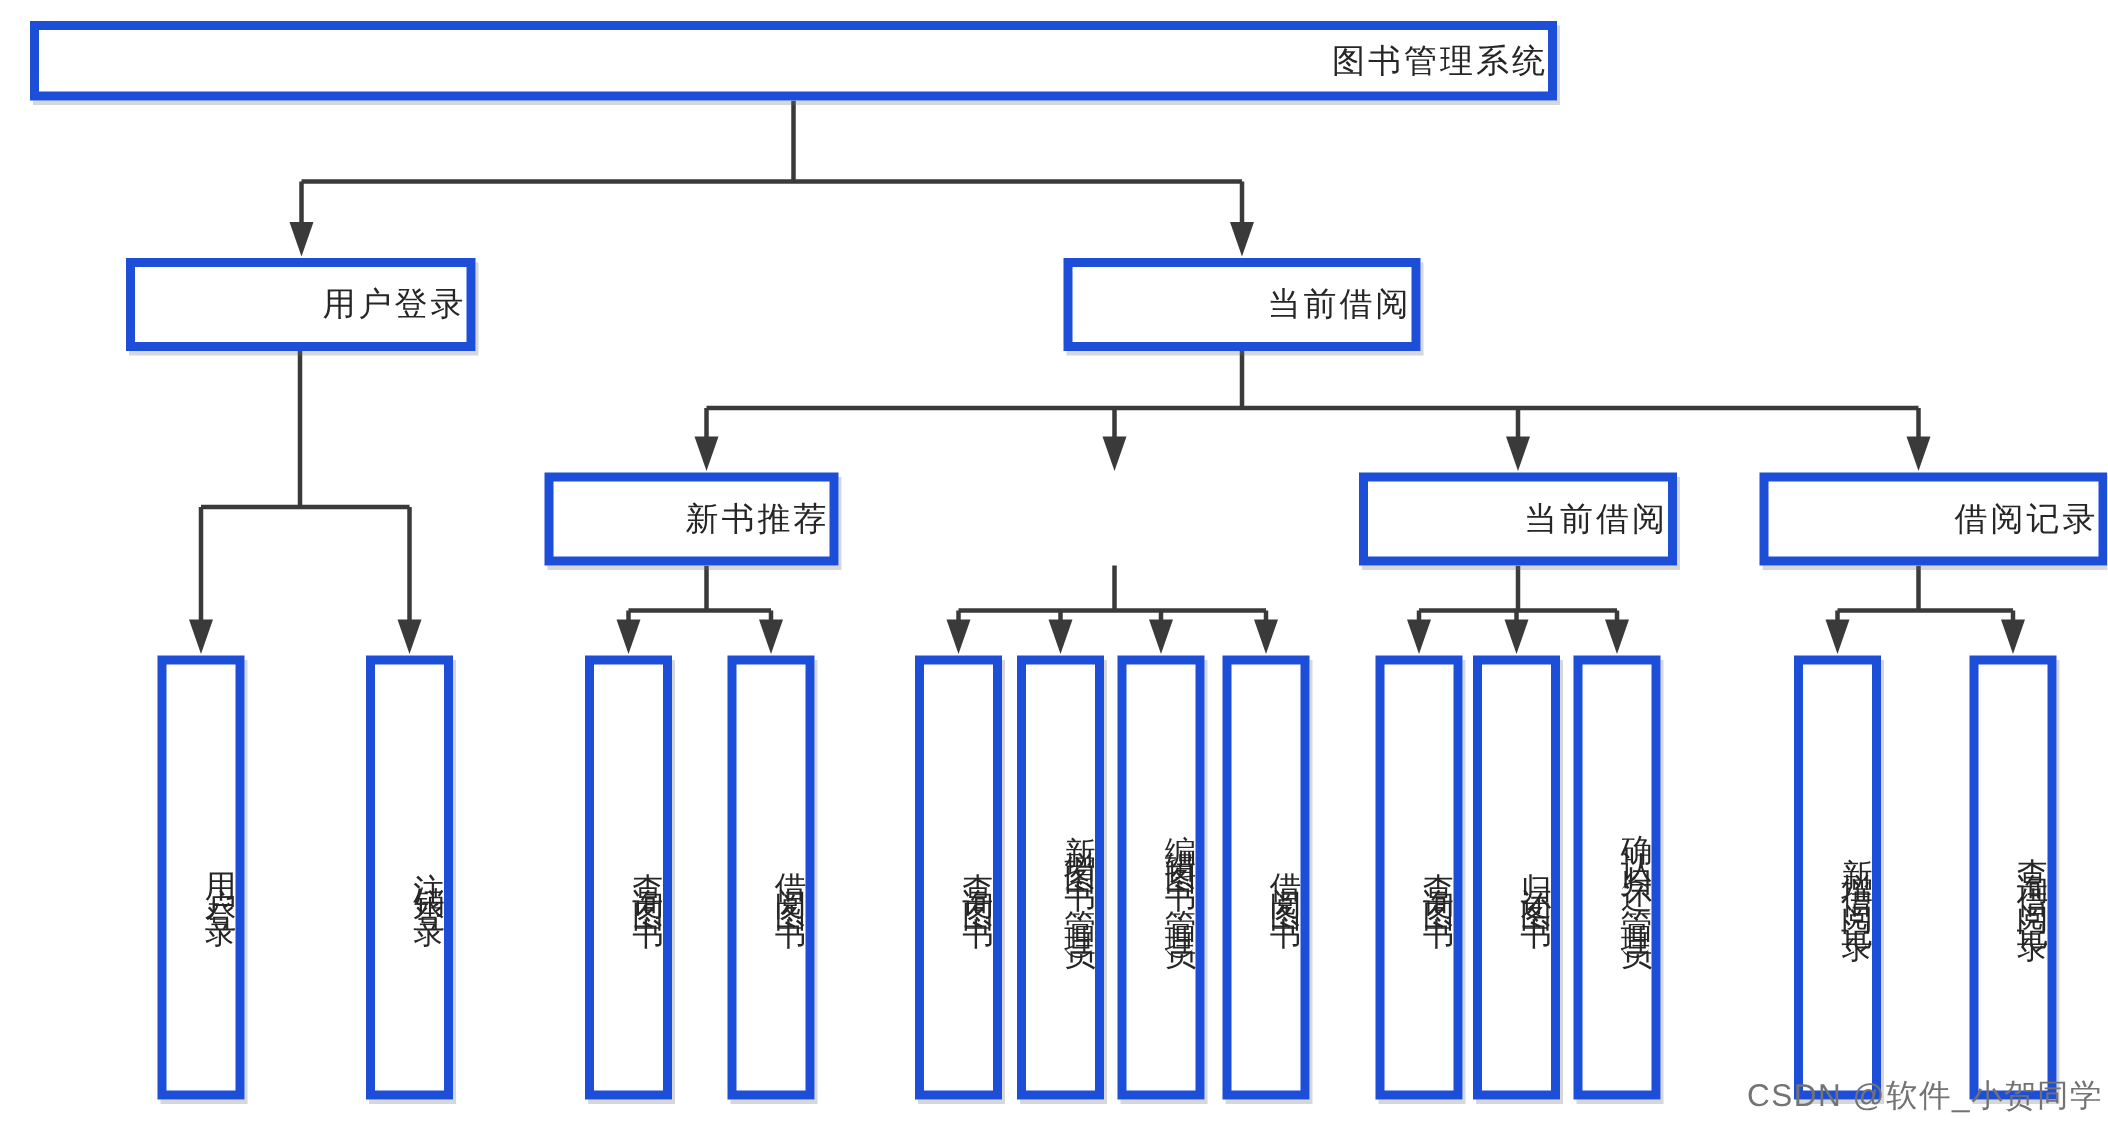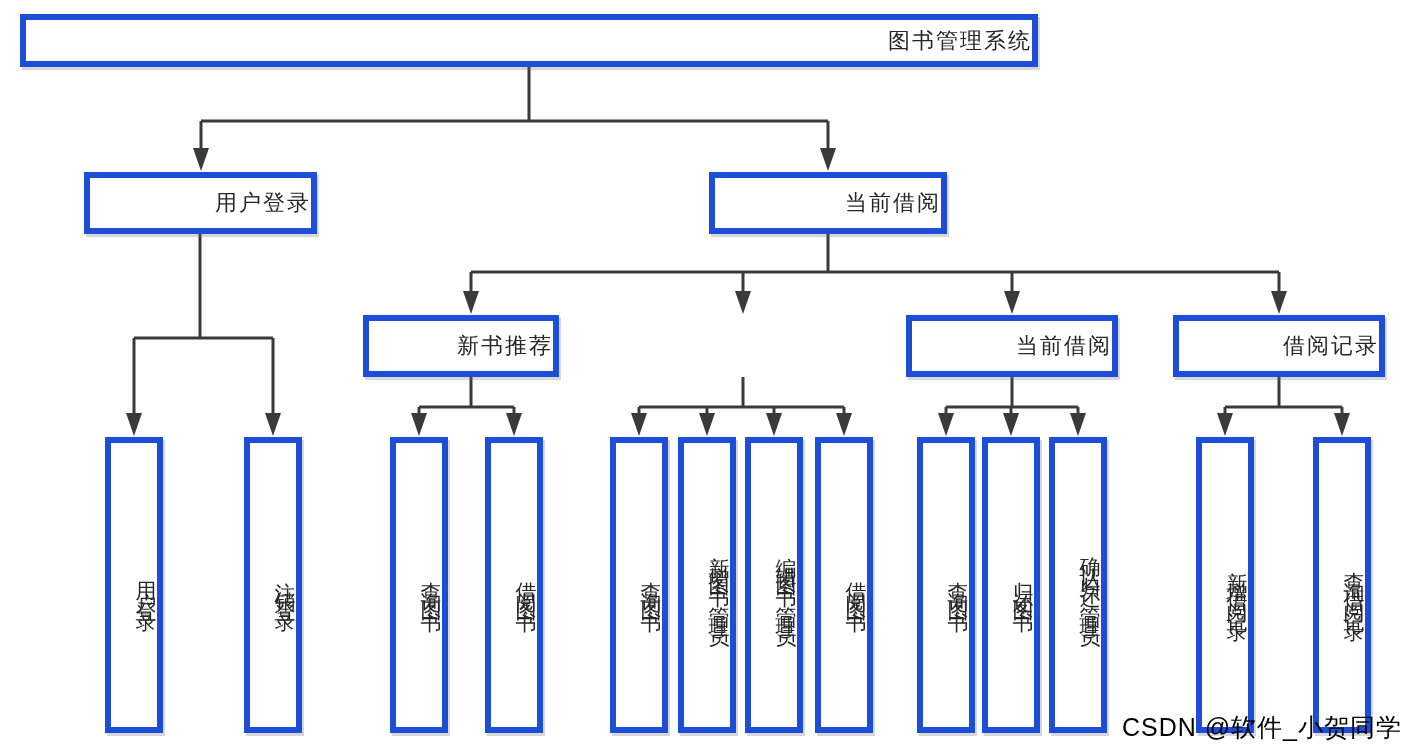--- a/index.html
+++ b/index.html
@@ -44,23 +44,23 @@
     font-size: 21px;
     line-height: 1;
     letter-spacing: 10px;
     color: #262626;
     white-space: nowrap;
   }
   .watermark {
     position: absolute;
     right: 3px;
     bottom: 3px;
-    font-size: 25px;
+    font-size: 21px;
     letter-spacing: 1px;
-    color: #000000;
+    color: #737373;
     z-index: 6;
     white-space: nowrap;
   }
 </style>
 </head>
 <body>
 
 <div id="canvas">
 
   <svg id="wires" viewBox="0 0 1405 747" xmlns="http://www.w3.org/2000/svg">
@@ -142,21 +142,21 @@
   <div class="box" style="left:709px; top:172px; width:238px; height:62px;">
     <span class="hlabel">当前借阅</span>
   </div>
 
   <div class="box" style="left:363px; top:315px; width:196px; height:62px;">
     <span class="hlabel">新书推荐</span>
   </div>
   <div class="box" style="left:906px; top:315px; width:212px; height:62px;">
     <span class="hlabel">当前借阅</span>
   </div>
-  <div class="box" style="left:1173px; top:315px; width:212px; height:62px;">
+  <div class="box" style="left:1173px; top:315px; width:232px; height:62px;">
     <span class="hlabel">借阅记录</span>
   </div>
 
   <div class="box" style="left:105px; top:437px; width:58px; height:296px;">
     <span class="vlabel">用户登录</span>
   </div>
   <div class="box" style="left:244px; top:437px; width:58px; height:296px;">
     <span class="vlabel">注销登录</span>
   </div>
 

